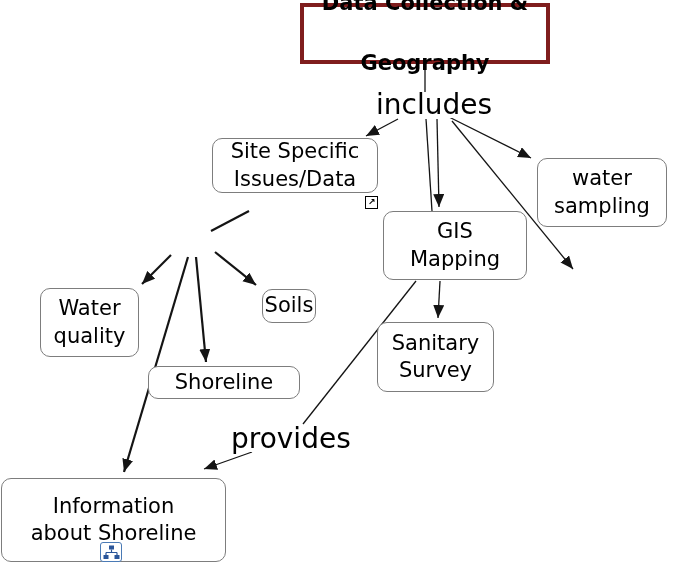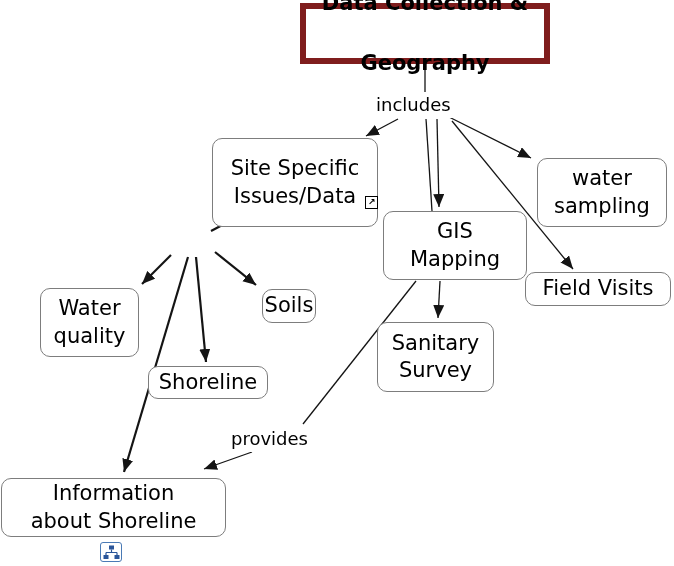--- a/index.html
+++ b/index.html
@@ -10,25 +10,25 @@
   #edges { position:absolute; left:0; top:0; z-index:0; }
   .edge       { stroke:#141414; stroke-width:1.3px; fill:none; }
   .edge.thick { stroke-width:2.2px; }
   .node {
     position:absolute; z-index:1; box-sizing:border-box;
     background:#ffffff; border:1.5px solid #7d7d7d; border-radius:10px;
     display:flex; flex-direction:column; align-items:center; justify-content:center;
     font-size:21px; line-height:1.3; text-align:center; white-space:nowrap;
   }
   .node.root {
-    border:6px solid #7f1d1d; border-radius:0; font-weight:bold;gap:33px;
+    border:4px solid #7f1d1d; border-radius:0; font-weight:bold;gap:33px;
   }
   .link-label {
     position:absolute; z-index:1; background:#ffffff; padding:0 2px;
-    font-size:18px; line-height:26px; white-space:nowrap;
+    font-size:28px; line-height:26px; white-space:nowrap;
   }
   .corner-icon {
     position:absolute; z-index:2; box-sizing:border-box;
     left:365px; top:196px; width:13px; height:13px;
     background:#fff; border:1px solid #000;
     display:flex; align-items:center; justify-content:center;
     font-size:9px; font-weight:bold; line-height:9px;
   }
   .resource-icon {
     position:absolute; z-index:2; box-sizing:border-box;
@@ -62,58 +62,55 @@
     <line class="edge" x1="440" y1="281" x2="438" y2="318" marker-end="url(#ah)"></line>
     <line class="edge" x1="416" y1="281" x2="303" y2="424"></line>
     <line class="edge" x1="252" y1="452" x2="204" y2="469" marker-end="url(#ah)"></line>
   </svg>
 
   <div class="node root" style="left:300px;top:3px;width:250px;height:61px">
     <span>Data Collection &amp;</span>
     <span>Geography</span>
   </div>
 
-  <div class="node" style="left:212px;top:138px;width:166px;height:89px">
+  <div class="node" style="left:212px;top:138px;width:166px;height:55px">
     <span>Site Specific</span>
     <span>Issues/Data</span>
   </div>
 
   <div class="node" style="left:383px;top:211px;width:144px;height:69px">
     <span>GIS</span>
     <span>Mapping</span>
   </div>
 
   <div class="node" style="left:537px;top:158px;width:130px;height:69px">
     <span>water</span>
     <span>sampling</span>
   </div>
 
-  <div class="node" style="left:525px;top:272px;width:146px;height:34px">
-    <span>Field Visits</span>
-  </div>
 
   <div class="node" style="left:40px;top:288px;width:99px;height:69px">
     <span>Water</span>
     <span>quality</span>
   </div>
 
   <div class="node" style="left:262px;top:289px;width:54px;height:34px">
     <span>Soils</span>
   </div>
 
-  <div class="node" style="left:148px;top:366px;width:120px;height:33px">
+  <div class="node" style="left:148px;top:366px;width:152px;height:33px">
     <span>Shoreline</span>
   </div>
 
   <div class="node" style="left:377px;top:322px;width:117px;height:70px">
     <span>Sanitary</span>
     <span>Survey</span>
   </div>
 
-  <div class="node" style="left:1px;top:478px;width:225px;height:59px">
+  <div class="node" style="left:1px;top:478px;width:225px;height:84px">
     <span>Information</span>
     <span>about Shoreline</span>
   </div>
 
   <div class="link-label" style="left:374px;top:92px">includes</div>
 
 
   <div class="link-label" style="left:229px;top:426px">provides</div>
 
   <div class="corner-icon">

